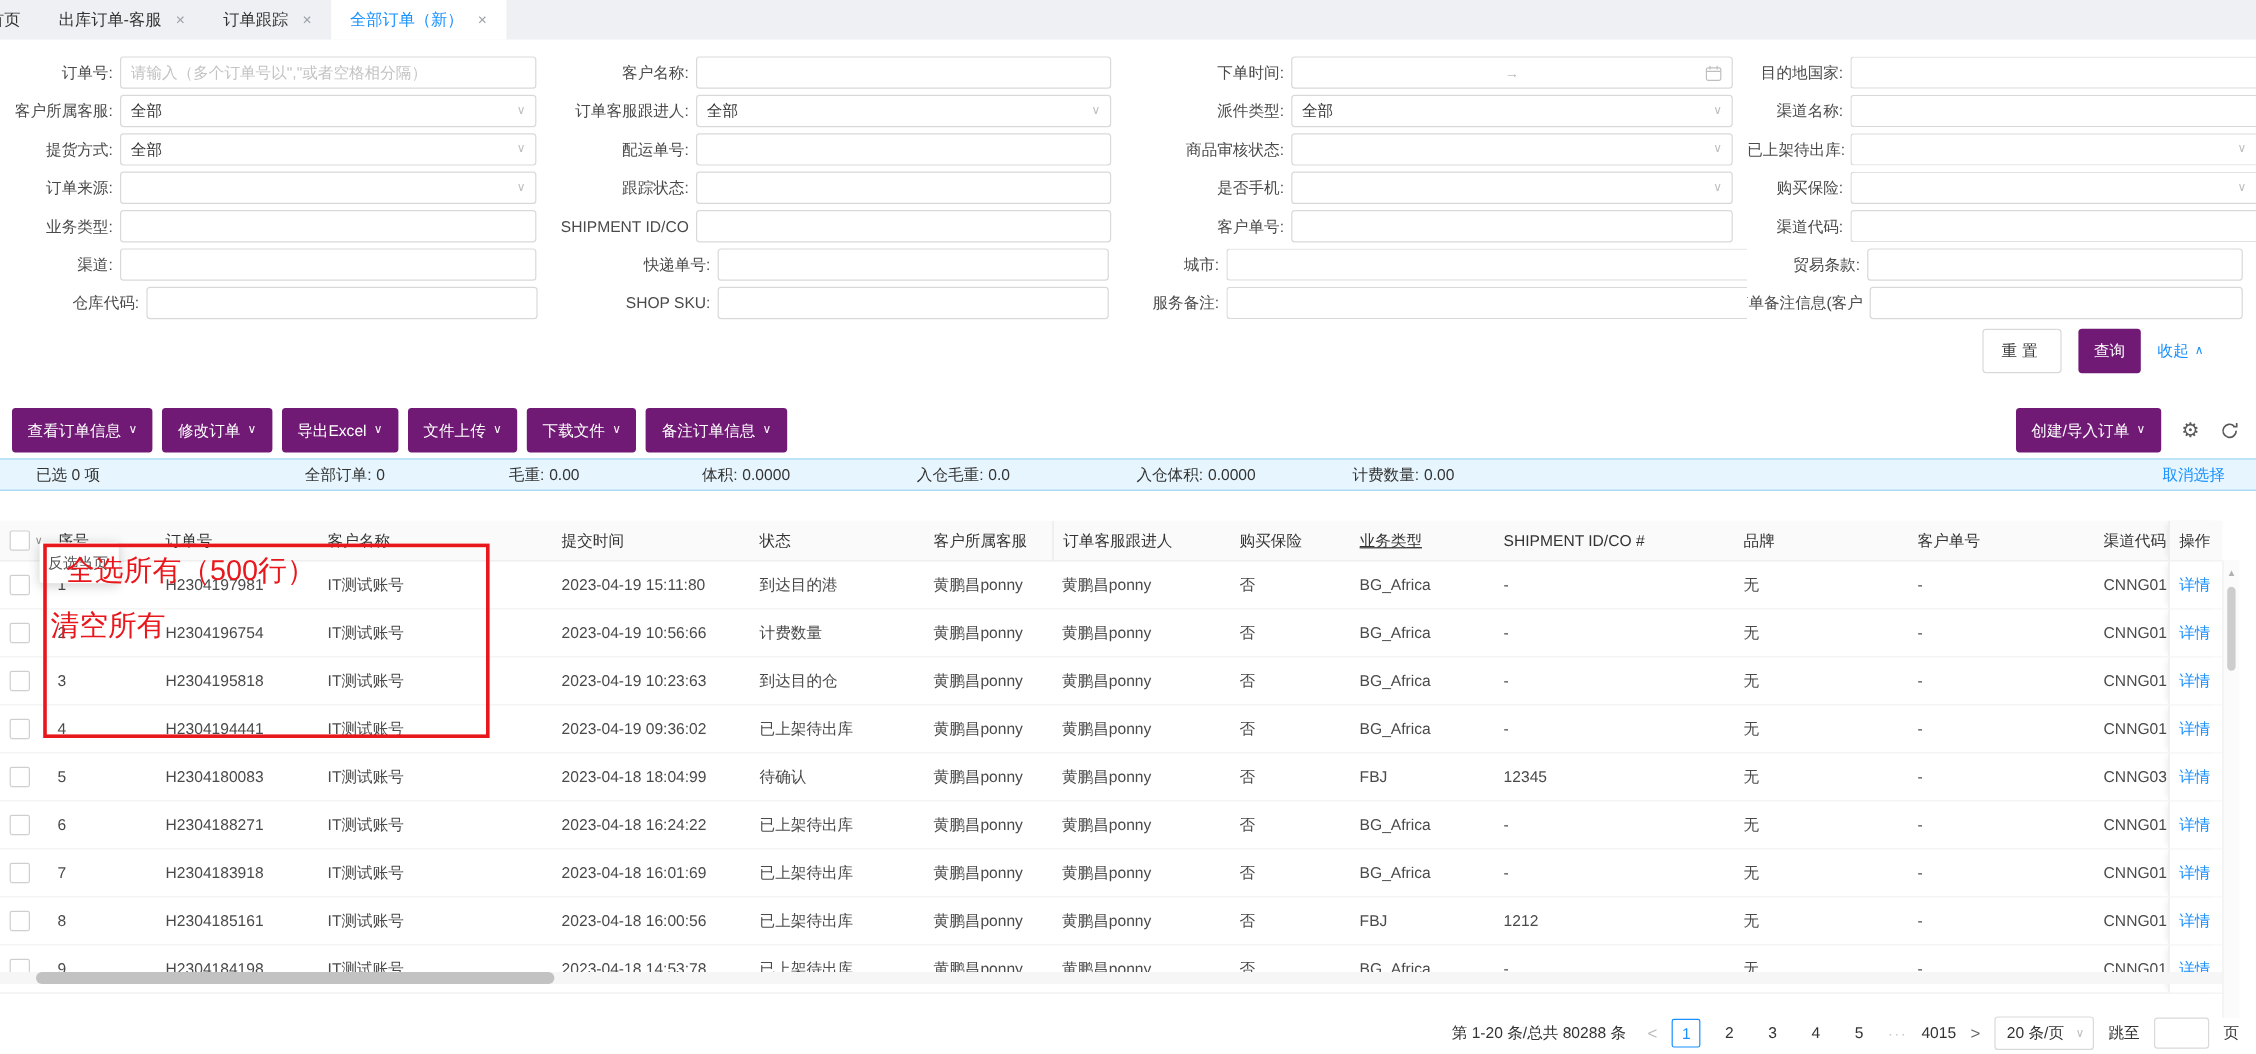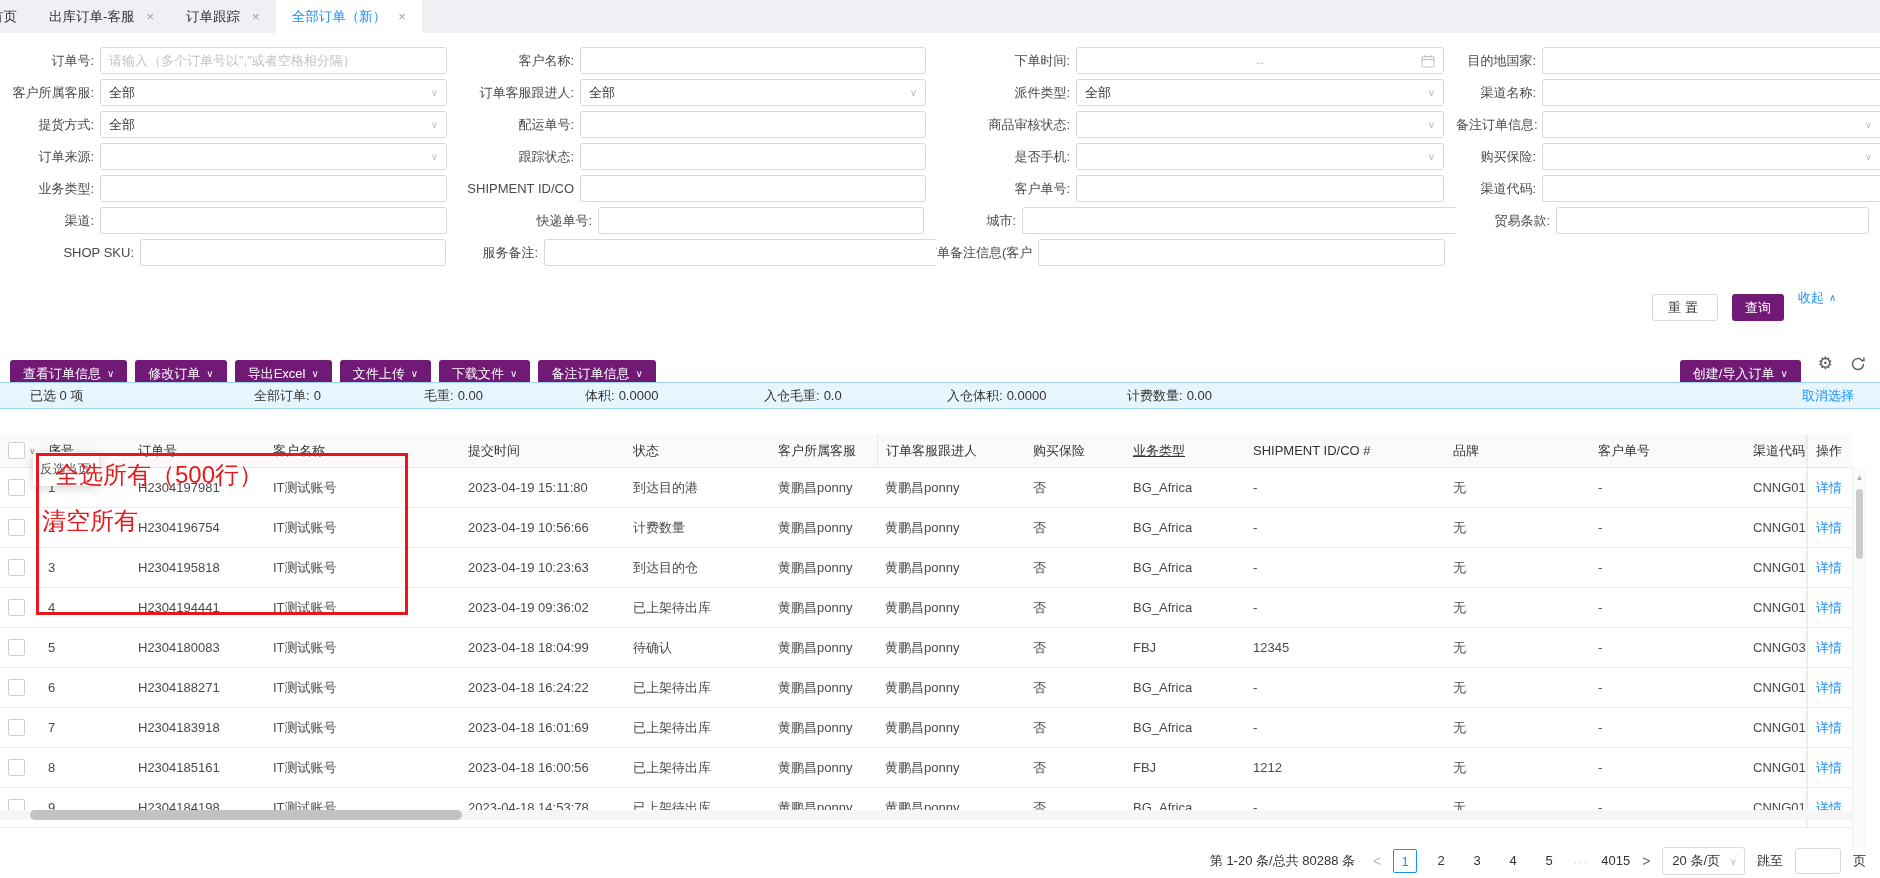--- a/index.html
+++ b/index.html
@@ -24,22 +24,22 @@
          align-items:center;position:relative;box-sizing:border-box;}
   .c0 .fctrl{margin-right:11px;} .c1 .fctrl{margin-right:10px;} .c2 .fctrl{margin-right:12px;} .c3 .fctrl{margin-right:0;border-right:none;border-radius:3px 0 0 3px;}
   .fctrl input{border:none;outline:none;flex:1;height:23px;padding:0 8px;font:13px "Liberation Sans","DejaVu Sans",sans-serif;color:#333;background:transparent;min-width:0;}
   .fctrl input::placeholder{color:#c3c3c3;}
   .fctrl .selval{padding-left:8px;color:#333;}
   .fctrl .caret{position:absolute;right:8px;color:#bfbfbf;font-size:10px;}
   .fctrl .datesep{margin:0 auto;color:#bfbfbf;font-size:12px;}
   .fctrl .calicon{position:absolute;right:8px;display:flex;}
 
   .form-actions{position:absolute;left:1652px;top:274px;display:flex;align-items:center;gap:14px;}
-  .btn{height:27px;border-radius:3px;font:13px "Liberation Sans","DejaVu Sans",sans-serif;display:inline-flex;
-       align-items:center;gap:6px;cursor:pointer;box-sizing:border-box;border:none;margin-top:20px;}
+  .btn{height:37px;border-radius:3px;font:13px "Liberation Sans","DejaVu Sans",sans-serif;display:inline-flex;
+       align-items:center;gap:6px;cursor:pointer;box-sizing:border-box;border:none;}
   .btn.ghost{background:#fff;border:1px solid #d9d9d9;color:#333;padding:0 15px;letter-spacing:4px;}
   .btn.primary{background:#701a75;color:#fff;padding:0 13px;}
   .btn .caret{font-size:10px;opacity:.95;}
   .collapse-link{color:#1890ff;display:inline-flex;align-items:center;gap:5px;cursor:pointer;text-decoration:none;}
   .collapse-link .up{font-size:10px;}
 
   
   .toolbar{position:absolute;left:10px;top:340px;right:10px;height:28px;}
   .tb-left{position:absolute;left:0;top:0;display:flex;gap:8px;}
   .tb-right{position:absolute;right:4px;top:0;display:flex;align-items:center;gap:17px;}
@@ -192,21 +192,21 @@
         </div>
       </div>
       <div class="fcell c2">
         <span class="flabel">商品审核状态:</span>
         <div class="fctrl">
           <span class="selval"></span>
           <span class="caret">∨</span>
         </div>
       </div>
       <div class="fcell c3">
-        <span class="flabel">备注订单信息:</span>
+        <span class="flabel">已上架待出库:</span>
         <div class="fctrl">
           <span class="selval"></span>
           <span class="caret">∨</span>
         </div>
       </div>
       <div class="fcell c0">
         <span class="flabel">订单来源:</span>
         <div class="fctrl">
           <span class="selval"></span>
           <span class="caret">∨</span>
@@ -269,20 +269,26 @@
         </div>
       </div>
       <div class="fcell c3">
         <span class="flabel">城市:</span>
         <div class="fctrl">
           <input style="">
         </div>
       </div>
       <div class="fcell c0">
         <span class="flabel">贸易条款:</span>
+        <div class="fctrl">
+          <input style="">
+        </div>
+      </div>
+      <div class="fcell c1">
+        <span class="flabel">仓库代码:</span>
         <div class="fctrl">
           <input style="">
         </div>
       </div>
       <div class="fcell c2">
         <span class="flabel">SHOP SKU:</span>
         <div class="fctrl">
           <input style="">
         </div>
       </div>

